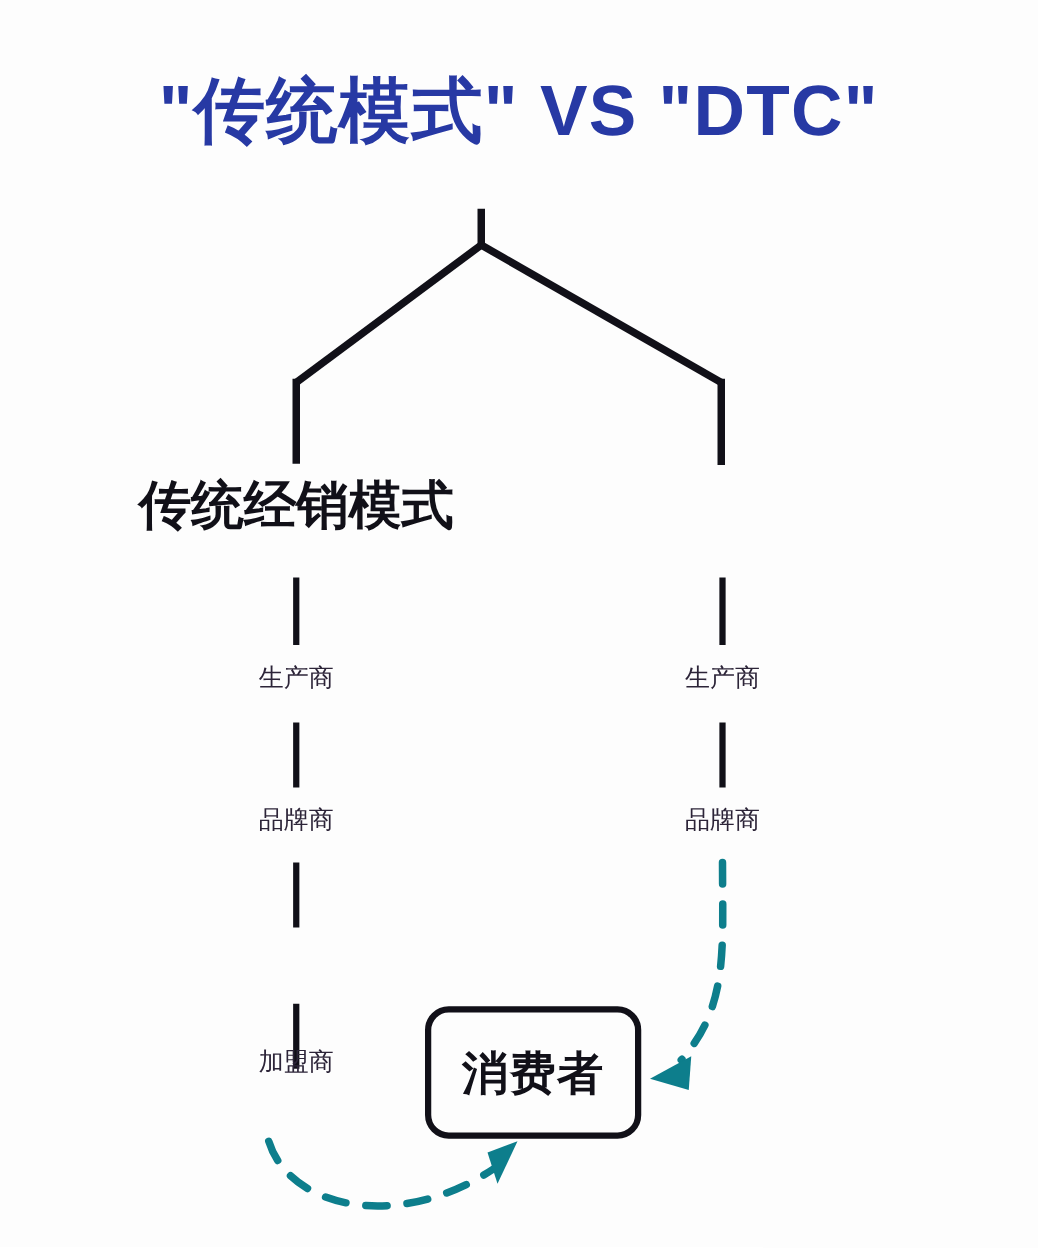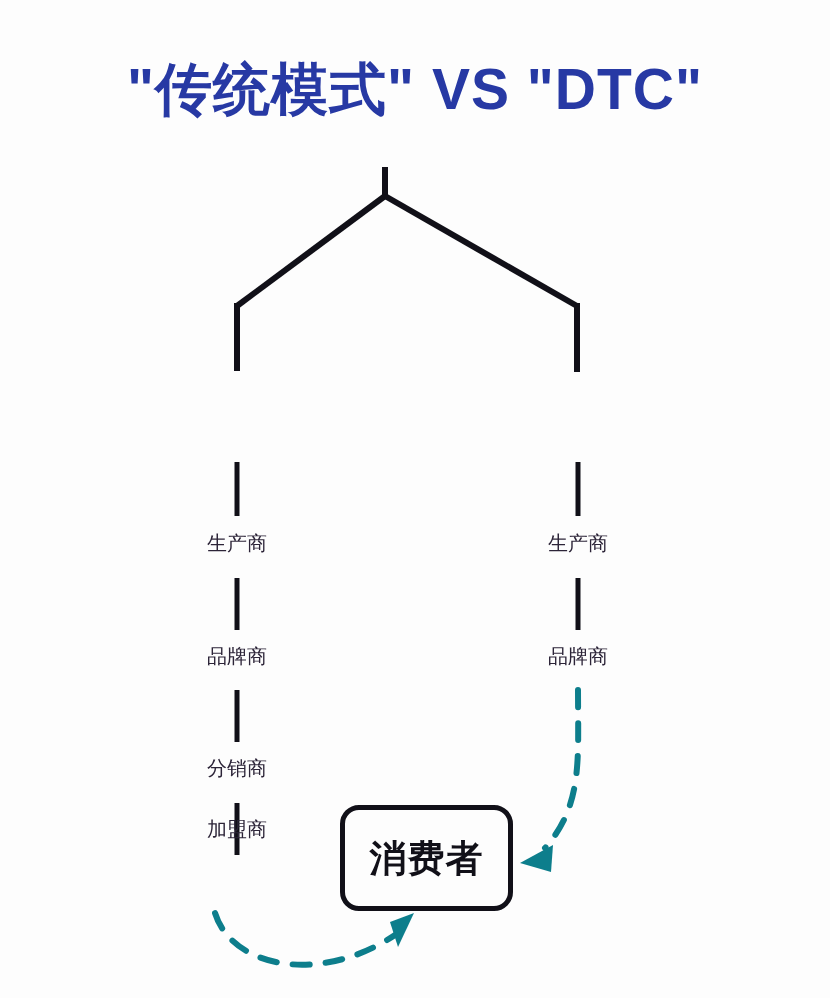--- a/index.html
+++ b/index.html
@@ -120,26 +120,26 @@
     </g>
 
     <g>
       <path d="M215 913 C 232 968, 320 985, 395 935" stroke="#0d7e8c" stroke-width="6" fill="none" stroke-linecap="round" stroke-dasharray="17 16"></path>
       <path d="M414 913 L398 947 L390 922 Z" fill="#0d7e8c"></path>
     </g>
   </svg>
 
   <div class="title">"传统模式" VS "DTC"</div>
 
+  <div class="branch-label left">传统经销模式</div>
 
 
   <div class="node-label left" style="top:533px;">生产商</div>
   <div class="node-label left" style="top:646px;">品牌商</div>
-  <div class="node-label left" style="top:758px;">分销商</div>
-  <div class="node-label left" style="top:819px;">加盟商</div>
+  <div class="node-label left" style="top:840px;">加盟商</div>
 
   <div class="node-label right" style="top:533px;">生产商</div>
   <div class="node-label right" style="top:646px;">品牌商</div>
 
   <div class="box">
     <span class="box-text">消费者</span>
   </div>
 
 </div>
 

